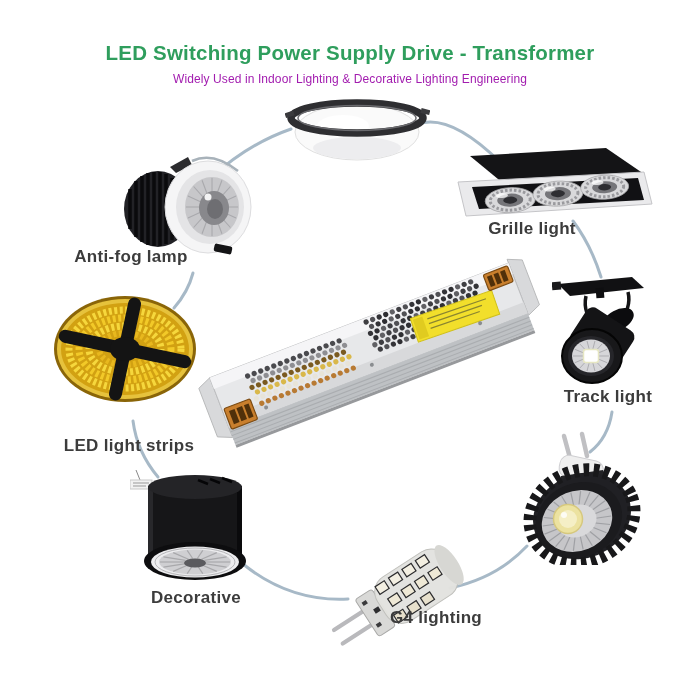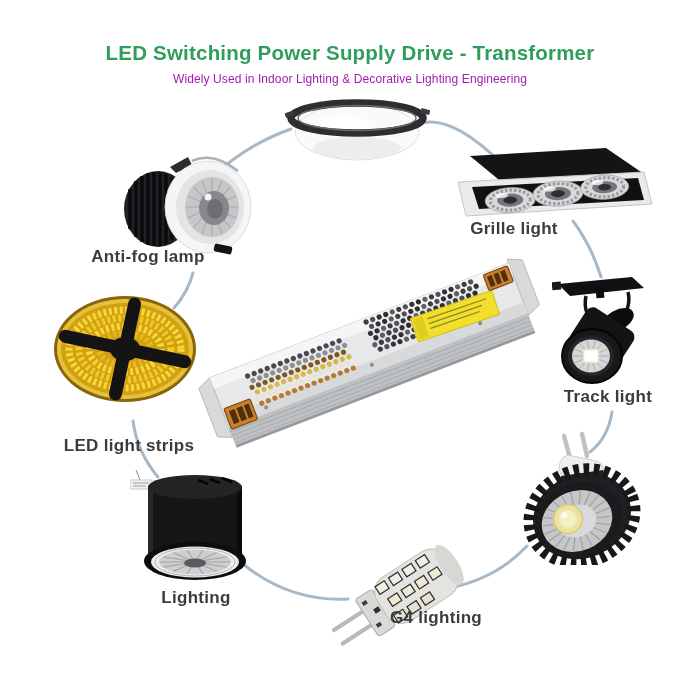--- a/index.html
+++ b/index.html
@@ -10,23 +10,23 @@
   .title{position:absolute;left:0;right:0;top:41px;font-size:20.5px;font-weight:700;
          color:#2f9e5d;letter-spacing:.2px;}
   .subtitle{position:absolute;left:0;right:0;top:72px;font-size:12px;font-weight:400;
             color:#a21caf;letter-spacing:.1px;}
   .img{position:absolute;z-index:2;}
   .cap{position:absolute;z-index:3;transform:translateX(-50%);white-space:nowrap;
        font-size:17px;font-weight:600;color:#3c3c3c;letter-spacing:.3px;}
   #img-ceiling{left:285px;top:96px;}
   #cap-ceiling{left:353px;top:158px;}
   #img-grille{left:448px;top:140px;}
-  #cap-grille{left:514px;top:219px;}
+  #cap-grille{left:532px;top:219px;}
   #img-antifog{left:118px;top:145px;}
-  #cap-antifog{left:148px;top:247px;}
+  #cap-antifog{left:131px;top:247px;}
   #img-ledstrips{left:50px;top:295px;}
   #cap-ledstrips{left:129px;top:394px;margin-top:42px;}
   #img-track{left:552px;top:274px;}
   #cap-track{left:608px;top:387px;}
   #img-mr16{left:515px;top:430px;}
   #cap-mr16{left:588px;top:559px;}
   #img-g4{left:318px;top:533px;}
   #cap-g4{left:436px;top:608px;}
   #img-downlight{left:130px;top:466px;}
   #cap-downlight{left:196px;top:588px;}
@@ -516,15 +516,15 @@
           <line x1="55.5398268870246" y1="94.4380185391768" x2="33.46608962341533" y2="90.7933951305893" stroke="#a8a8ab" stroke-width="1.2"></line>
           <line x1="58.45335708048329" y1="93.18540666311509" x2="43.177856934944316" y2="86.61802221038364" stroke="#a8a8ab" stroke-width="1.2"></line>
           <line x1="62.6635301934587" y1="92.49025951614543" x2="57.21176731152899" y2="84.30086505381811" stroke="#a8a8ab" stroke-width="1.2"></line>
           <line x1="67.3364698065413" y1="92.49025951614543" x2="72.788232688471" y2="84.30086505381811" stroke="#a8a8ab" stroke-width="1.2"></line>
           <line x1="71.5466429195167" y1="93.18540666311509" x2="86.82214306505567" y2="86.61802221038364" stroke="#a8a8ab" stroke-width="1.2"></line>
           <line x1="74.4601731129754" y1="94.4380185391768" x2="96.53391037658466" y2="90.7933951305893" stroke="#a8a8ab" stroke-width="1.2"></line>
         </g>
       <ellipse cx="65" cy="97" rx="11" ry="4.5" fill="#5a5a5e"></ellipse>
     </svg>
   </div>
-  <div class="cap" id="cap-downlight">Lighting</div>
+  <div class="cap" id="cap-downlight">Decorative</div>
 
 </div>
 
 </body></html>

